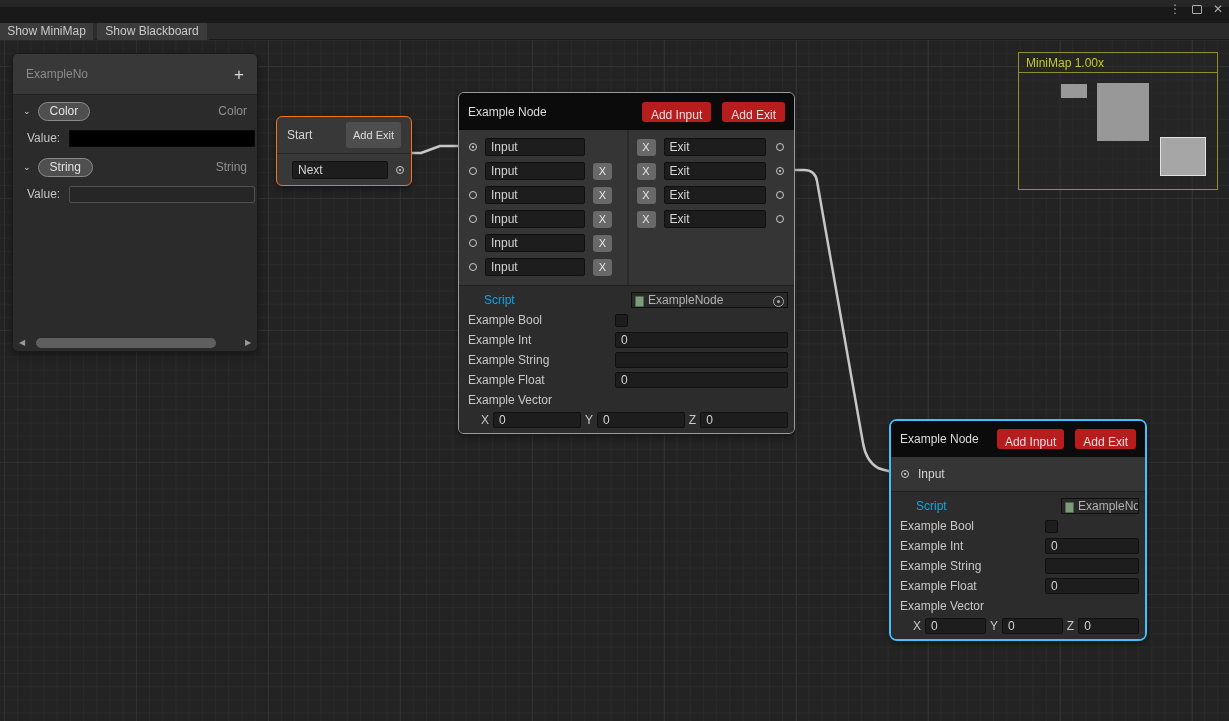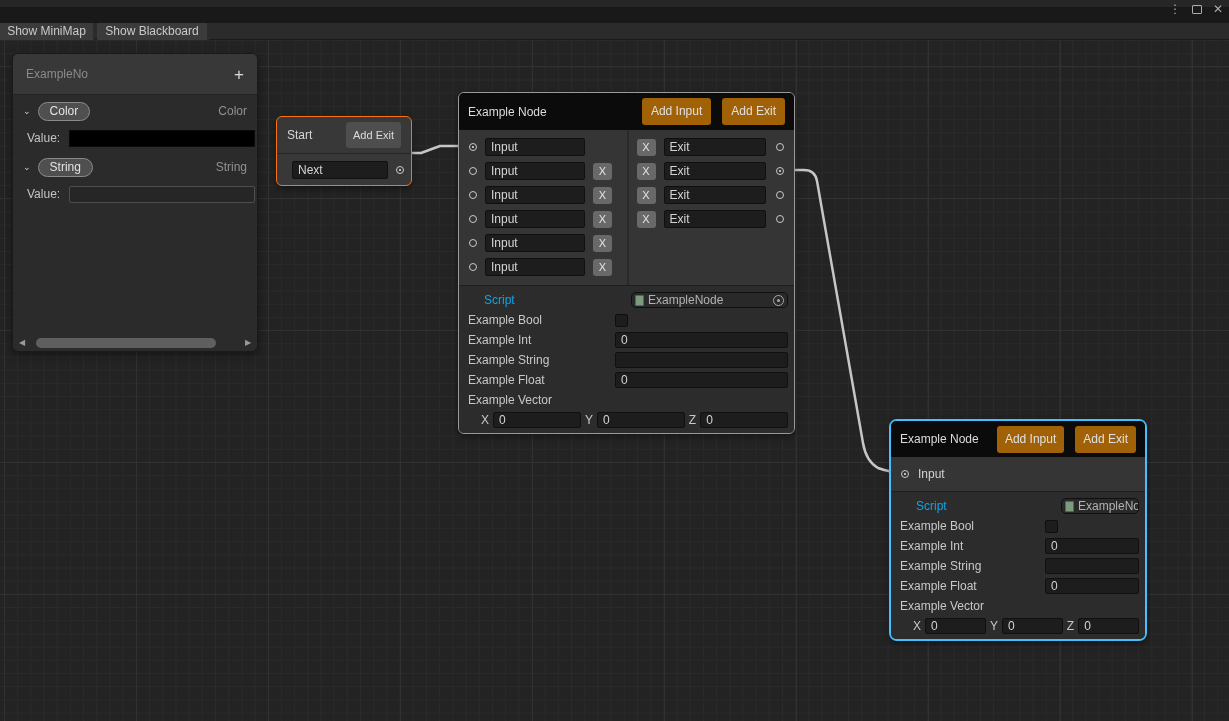--- a/index.html
+++ b/index.html
@@ -38,38 +38,38 @@
       linear-gradient(90deg,#2a2a2a 1px, transparent 1px);
     background-size:132px 132px, 132px 132px, 13.2px 13.2px, 13.2px 13.2px;
     background-position:4px 26px, 4px 26px, 4px 0px, 4px 0px;
   }
   .edges { position:absolute; left:0; top:0; z-index:1; pointer-events:none; }
   .edges path { stroke:#c6c6c6; stroke-width:2.5; fill:none; stroke-linejoin:round; stroke-linecap:round; }
   
   .node { position:absolute; z-index:2; border-radius:6px; background:#303030; box-shadow:0 3px 6px rgba(0,0,0,.4); }
   .ntitle { display:flex; align-items:center; gap:11px; padding:0 9px; background:#0b0b0b; border-radius:5px 5px 0 0; }
   .ntitle .t { flex:1; color:#dcdcdc; white-space:nowrap; }
-  .nbtn { background:#a16207; border-radius:3px; color:#e0e0e0; padding:0 9px; height:27px; line-height:27px; white-space:nowrap; cursor:default; }
+  .nbtn { background:#b91c1c; border-radius:3px; color:#e0e0e0; padding:0 9px; height:20px; line-height:27px; white-space:nowrap; cursor:default; }
   .field {
     background:#1d1d1d; border:1px solid #101010; border-radius:2px; color:#d4d4d4;
     height:18px; line-height:16px; padding:0 5px; overflow:hidden; white-space:nowrap;
   }
   .port { width:8px; height:8px; border:1px solid #c9c9c9; border-radius:50%; flex:none; position:relative; }
   .port.on::after { content:""; position:absolute; inset:2px; background:#e6e6e6; border-radius:50%; }
   .xbtn { flex:none; width:19px; height:17px; background:#696969; border-radius:3px; color:#e4e4e4; text-align:center; line-height:17px; font-size:11px; }
   
   .insp { background:#2c2c2c; padding:4px 6px 3px; border-radius:0 0 5px 5px; }
   .irow { display:flex; align-items:center; height:20px; }
   .ilabel { flex:none; padding-left:3px; color:#c8c8c8; white-space:nowrap; overflow:hidden; }
   .dim { color:#0ea5e9;margin-left:16px; }
   .cb { flex:none; width:13px; height:13px; background:#1d1d1d; border:1px solid #0e0e0e; border-radius:2px; }
   .ifield { flex:1; height:16px; line-height:14px; }
   .objf {
-    flex:1; display:flex; align-items:center; gap:4px; background:#292929;
-    border:1px solid #0f0f0f; border-radius:5px; height:16px; padding:0 3px; color:#b2b2b2;
+    flex:1; display:flex; align-items:flex-end; gap:4px; background:#292929;
+    border:1px solid #0f0f0f; border-radius:0; height:16px; padding:0 3px; color:#b2b2b2;
     overflow:hidden; white-space:nowrap;
   }
   .scripticon { flex:none; width:9px; height:11px; background:#7d9b7d; border-radius:1px; border:1px solid #4f6b4f; }
   .objpicker { margin-left:auto; flex:none; width:11px; height:11px; border:1px solid #a8a8a8; border-radius:50%; position:relative; }
   .objpicker::after { content:""; position:absolute; inset:3px; background:#a8a8a8; border-radius:50%; }
   .vrow { display:flex; align-items:center; height:20px; gap:4px; padding-left:16px; }
   .vlabel { color:#c8c8c8; }
   .vfield { flex:1; height:16px; line-height:14px; min-width:0; }
   
   .startnode { left:276px; top:116px; width:136px; background:#383838; border:1px solid #f97316; }
@@ -336,14 +336,20 @@
     </div>
     <div class="bbscroll">
       <span class="sarr">◀</span>
       <span class="strack">
         <span class="sthumb"></span>
       </span>
       <span class="sarr">▶</span>
     </div>
   </div>
 
+  <div class="mm">
+    <div class="mmtitle">MiniMap 1.00x</div>
+    <span class="mmrect mmr1"></span>
+    <span class="mmrect mmr2"></span>
+    <span class="mmrect mmr3"></span>
+  </div>
 
 </div>
 
 </body></html>

